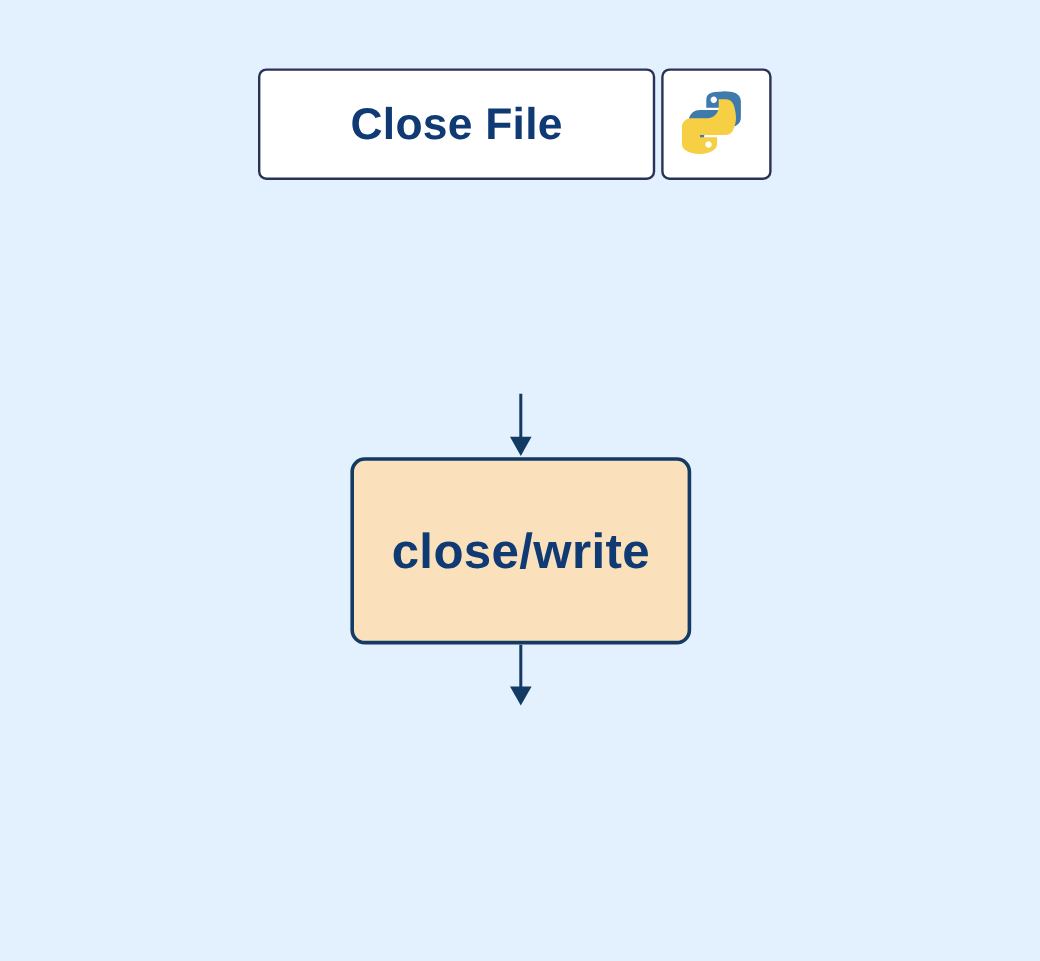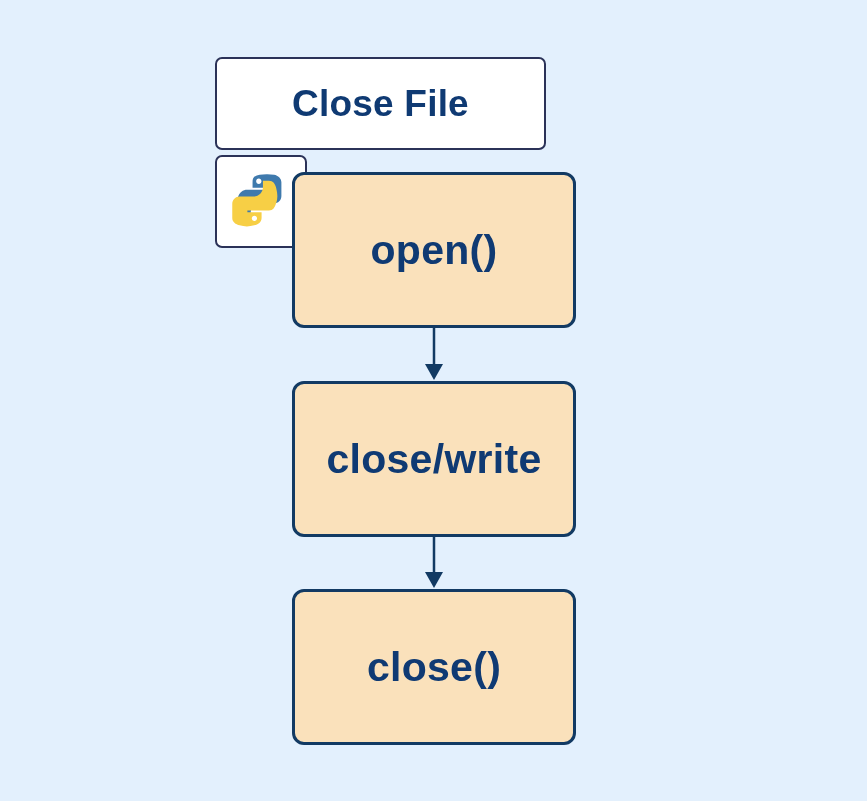--- a/index.html
+++ b/index.html
@@ -20,21 +20,21 @@
     height: 801px;
     background: #e3f0fd;
   }
 
   
   .header-row {
     position: absolute;
     left: 215px;
     top: 57px;
     display: flex;
-    flex-direction: column;
+    flex-direction: row;
     align-items: stretch;
     gap: 5px;
   }
 
   .title-card {
     width: 331px;
     height: 93px;
     background: #ffffff;
     border: 2px solid #2b3258;
     border-radius: 7px;
@@ -120,39 +120,33 @@
 
           <path fill="#3f7aad" d="M54.4 6.5c-5.1 0-9.9.44-14.1 1.2C27.8 9.9 25.6 14.6 25.6 23.3v11.5h29.4v3.7H14.6c-8.8 0-16.5 5.3-18.9 15.3-2.8 11.5-2.9 18.7 0 30.7 2.1 9 7.2 15.3 16 15.3h10.1V85.9c0-10 8.6-18.8 18.9-18.8h29.3c8.4 0 15.1-6.9 15.1-15.3V23.3c0-8.2-6.9-14.3-15.1-15.7-5.2-.86-10.6-1.2-15.6-1.1zM38.5 15.5c3 0 5.5 2.5 5.5 5.6 0 3.1-2.5 5.6-5.5 5.6-3.1 0-5.5-2.5-5.5-5.6 0-3.1 2.4-5.6 5.5-5.6z" transform="translate(18 0) scale(0.86)"></path>
 
           <path fill="#f7cf45" d="M88.9 38.5v11.3c0 10.4-8.8 19.2-18.9 19.2H40.7c-8.3 0-15.1 7.1-15.1 15.3v28.7c0 8.2 7.1 13 15.1 15.3 9.6 2.8 18.8 3.3 30.3 0 7.6-2.2 15.1-6.6 15.1-15.3V101.5H56.8v-3.7h44.4c8.8 0 12-6.1 15.1-15.3 3.2-9.4 3-18.5 0-30.7-2.1-8.8-6.3-15.3-15.1-15.3H88.9zM71.3 108.4c3.1 0 5.5 2.5 5.5 5.6 0 3.1-2.4 5.6-5.5 5.6-3 0-5.5-2.5-5.5-5.6 0-3.1 2.5-5.6 5.5-5.6z" transform="translate(-18 -14) scale(0.86)"></path>
         </svg>
       </span>
     </div>
 
   </div>
 
-  <div class="proc-box" id="box-open">
-    <span class="proc-label">open()</span>
-  </div>
 
   <div class="connector" id="conn-1">
     <svg width="40" height="53" viewBox="0 0 40 53">
       <line x1="20" y1="0" x2="20" y2="40" stroke="#123a63" stroke-width="2.5"></line>
       <polygon points="20,52 11,36 29,36" fill="#123a63"></polygon>
     </svg>
   </div>
 
   <div class="proc-box" id="box-rw">
     <span class="proc-label">close/write</span>
   </div>
 
   <div class="connector" id="conn-2">
     <svg width="40" height="52" viewBox="0 0 40 52">
       <line x1="20" y1="0" x2="20" y2="39" stroke="#123a63" stroke-width="2.5"></line>
       <polygon points="20,51 11,35 29,35" fill="#123a63"></polygon>
     </svg>
   </div>
 
-  <div class="proc-box" id="box-close">
-    <span class="proc-label">close()</span>
-  </div>
 
 </div>
 
 </body></html>

